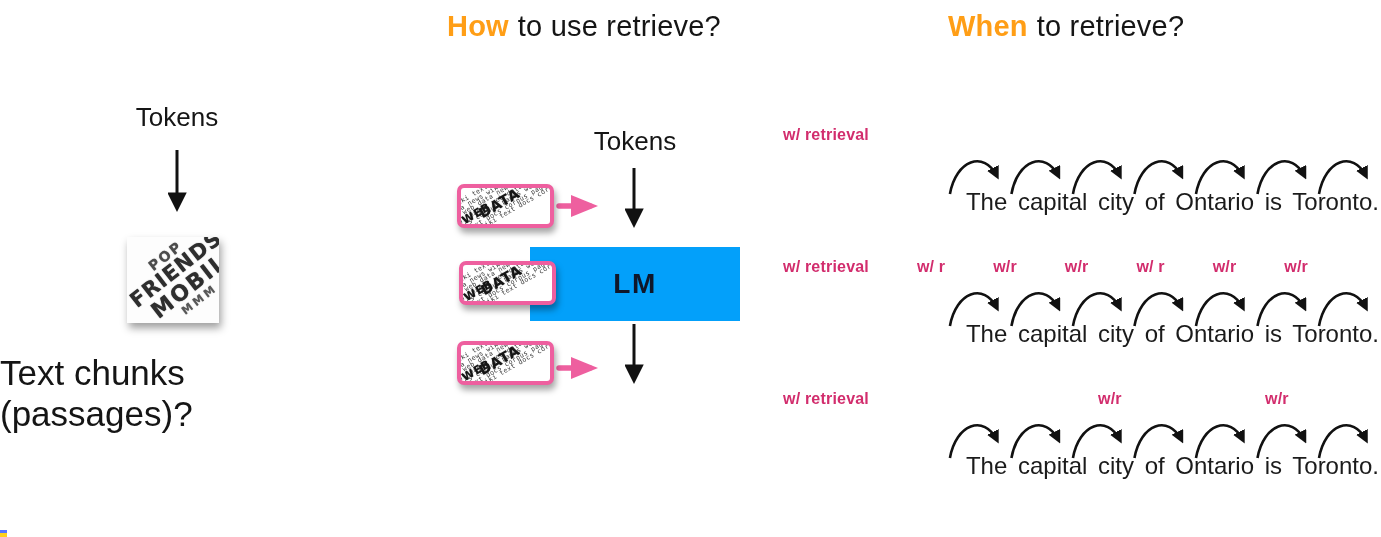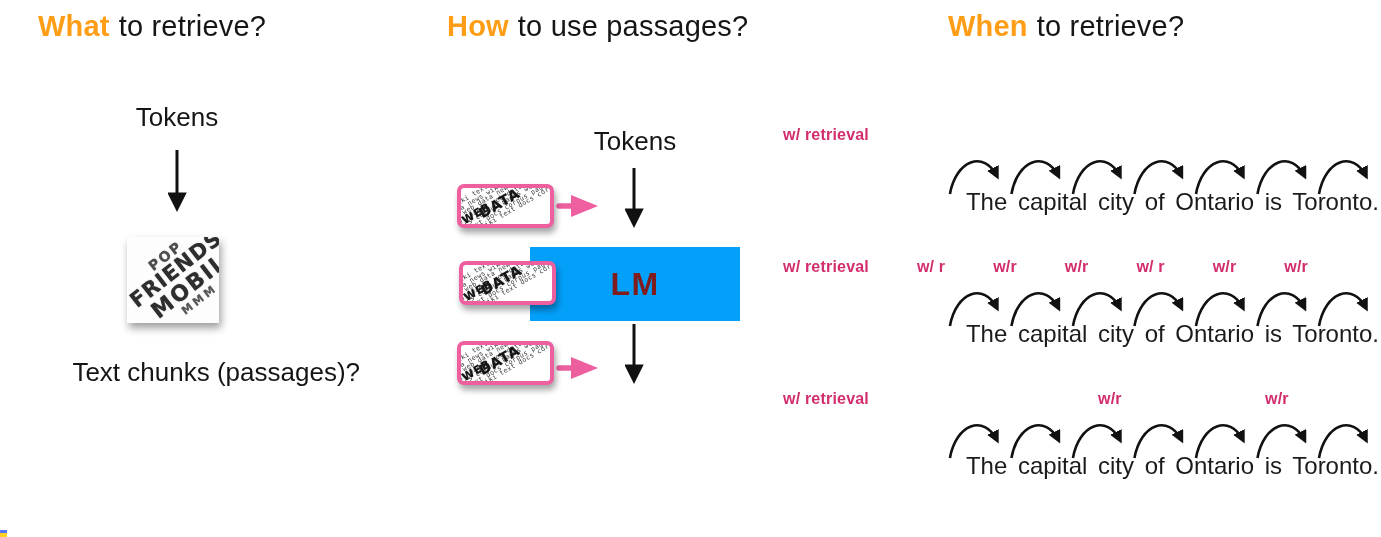--- a/index.html
+++ b/index.html
@@ -8,42 +8,42 @@
     font-family:"Liberation Sans",sans-serif;color:#111;overflow:hidden;
   }
   .abs{position:absolute;}
   
   .sec-title{font-size:29px;letter-spacing:.2px;white-space:nowrap;}
   .sec-title .hl{font-weight:bold;color:#FF9E16;}
   .sec-title .rest{color:#151515;margin-left:9px;font-weight:normal;}
   
   .big-label{font-size:26px;color:#151515;text-align:center;}
   
-  .questions{width:360px;text-align:right;font-size:26px;line-height:41px;color:#151515;}
+  .questions{width:360px;text-align:left;font-size:35px;line-height:41px;color:#151515;}
   .texture-box{
     width:92px;height:86px;background:#fdfdfd;overflow:hidden;
     box-shadow:2px 5px 8px rgba(0,0,0,.38);
   }
   .texture-inner{
     position:absolute;left:-30px;top:6px;width:170px;
     transform:rotate(-38deg);transform-origin:50% 50%;
     color:#2e2e2e;font-weight:bold;text-align:center;
     text-shadow:0 0 1px #555;line-height:1.0;
     font-family:"DejaVu Sans",sans-serif;
   }
   .tl0{font-size:14px;letter-spacing:2px;opacity:.85;}
   .tl1{font-size:21px;letter-spacing:1px;}
   .tl2{font-size:22px;letter-spacing:2px;}
   .tl3{font-size:11px;letter-spacing:3px;opacity:.8;}
   
   .lm-box{
     width:210px;height:74px;background:#03A0FA;z-index:1;
     display:flex;align-items:center;justify-content:center;
   }
-  .lm-text{color:#7f1d1d;font-weight:bold;font-size:32px;letter-spacing:1.5px;}
+  .lm-text{color:#0f172a;font-weight:bold;font-size:28px;letter-spacing:1.5px;}
   .chunk{
     width:89px;height:36px;background:#fff;border:4px solid #EE5F9F;border-radius:7px;
     overflow:hidden;box-shadow:2px 5px 6px rgba(0,0,0,.35);z-index:2;
   }
   .chunk-filler{
     position:absolute;left:-26px;top:-14px;width:150px;
     transform:rotate(-30deg);font-size:6.5px;line-height:5.5px;
     color:#1c1c1c;font-family:"DejaVu Sans Mono",monospace;letter-spacing:.4px;
     word-break:break-all;opacity:.9;
   }
@@ -80,23 +80,20 @@
       </marker>
       <marker id="m-hop" viewBox="0 0 10 10" refX="7" refY="5" markerWidth="5" markerHeight="5" orient="auto">
         <path d="M0,0 L10,5 L0,10 z" fill="#111"></path>
       </marker>
       <marker id="m-pink" viewBox="0 0 10 10" refX="7" refY="5" markerWidth="5" markerHeight="5" orient="auto">
         <path d="M0,1 L10,5 L0,9 z" fill="#EE5F9F"></path>
       </marker>
     </defs>
   </svg>
 
-  <div class="abs sec-title" style="left:38px;top:10px;">
-    <span class="hl">What</span><span class="rest">to retrieve?</span>
-  </div>
 
   <div class="abs big-label" style="left:97px;top:102px;width:160px;">Tokens</div>
 
   <svg class="abs" style="left:168px;top:148px;" width="20" height="88">
     <line x1="9" y1="2" x2="9" y2="60" stroke="#111" stroke-width="3" marker-end="url(#m-black)"></line>
   </svg>
 
   <div class="abs texture-box" style="left:127px;top:237px;">
     <div class="texture-inner">
       <div class="tl0">POP</div>
@@ -104,21 +101,21 @@
       <div class="tl2">MOBIL</div>
       <div class="tl3">MMM</div>
     </div>
   </div>
 
   <div class="abs questions" style="left:0px;top:352px;">
     <div>Text chunks (passages)?</div>
   </div>
 
   <div class="abs sec-title" style="left:447px;top:10px;">
-    <span class="hl">How</span><span class="rest">to use passages?</span>
+    <span class="hl">How</span><span class="rest">to use retrieve?</span>
   </div>
 
   <div class="abs big-label" style="left:560px;top:126px;width:150px;">Tokens</div>
 
   <svg class="abs" style="left:625px;top:166px;" width="20" height="84">
     <line x1="9" y1="2" x2="9" y2="58" stroke="#111" stroke-width="3" marker-end="url(#m-black)"></line>
   </svg>
 
   <div class="abs lm-box" style="left:530px;top:247px;">
     <span class="lm-text">LM</span>

